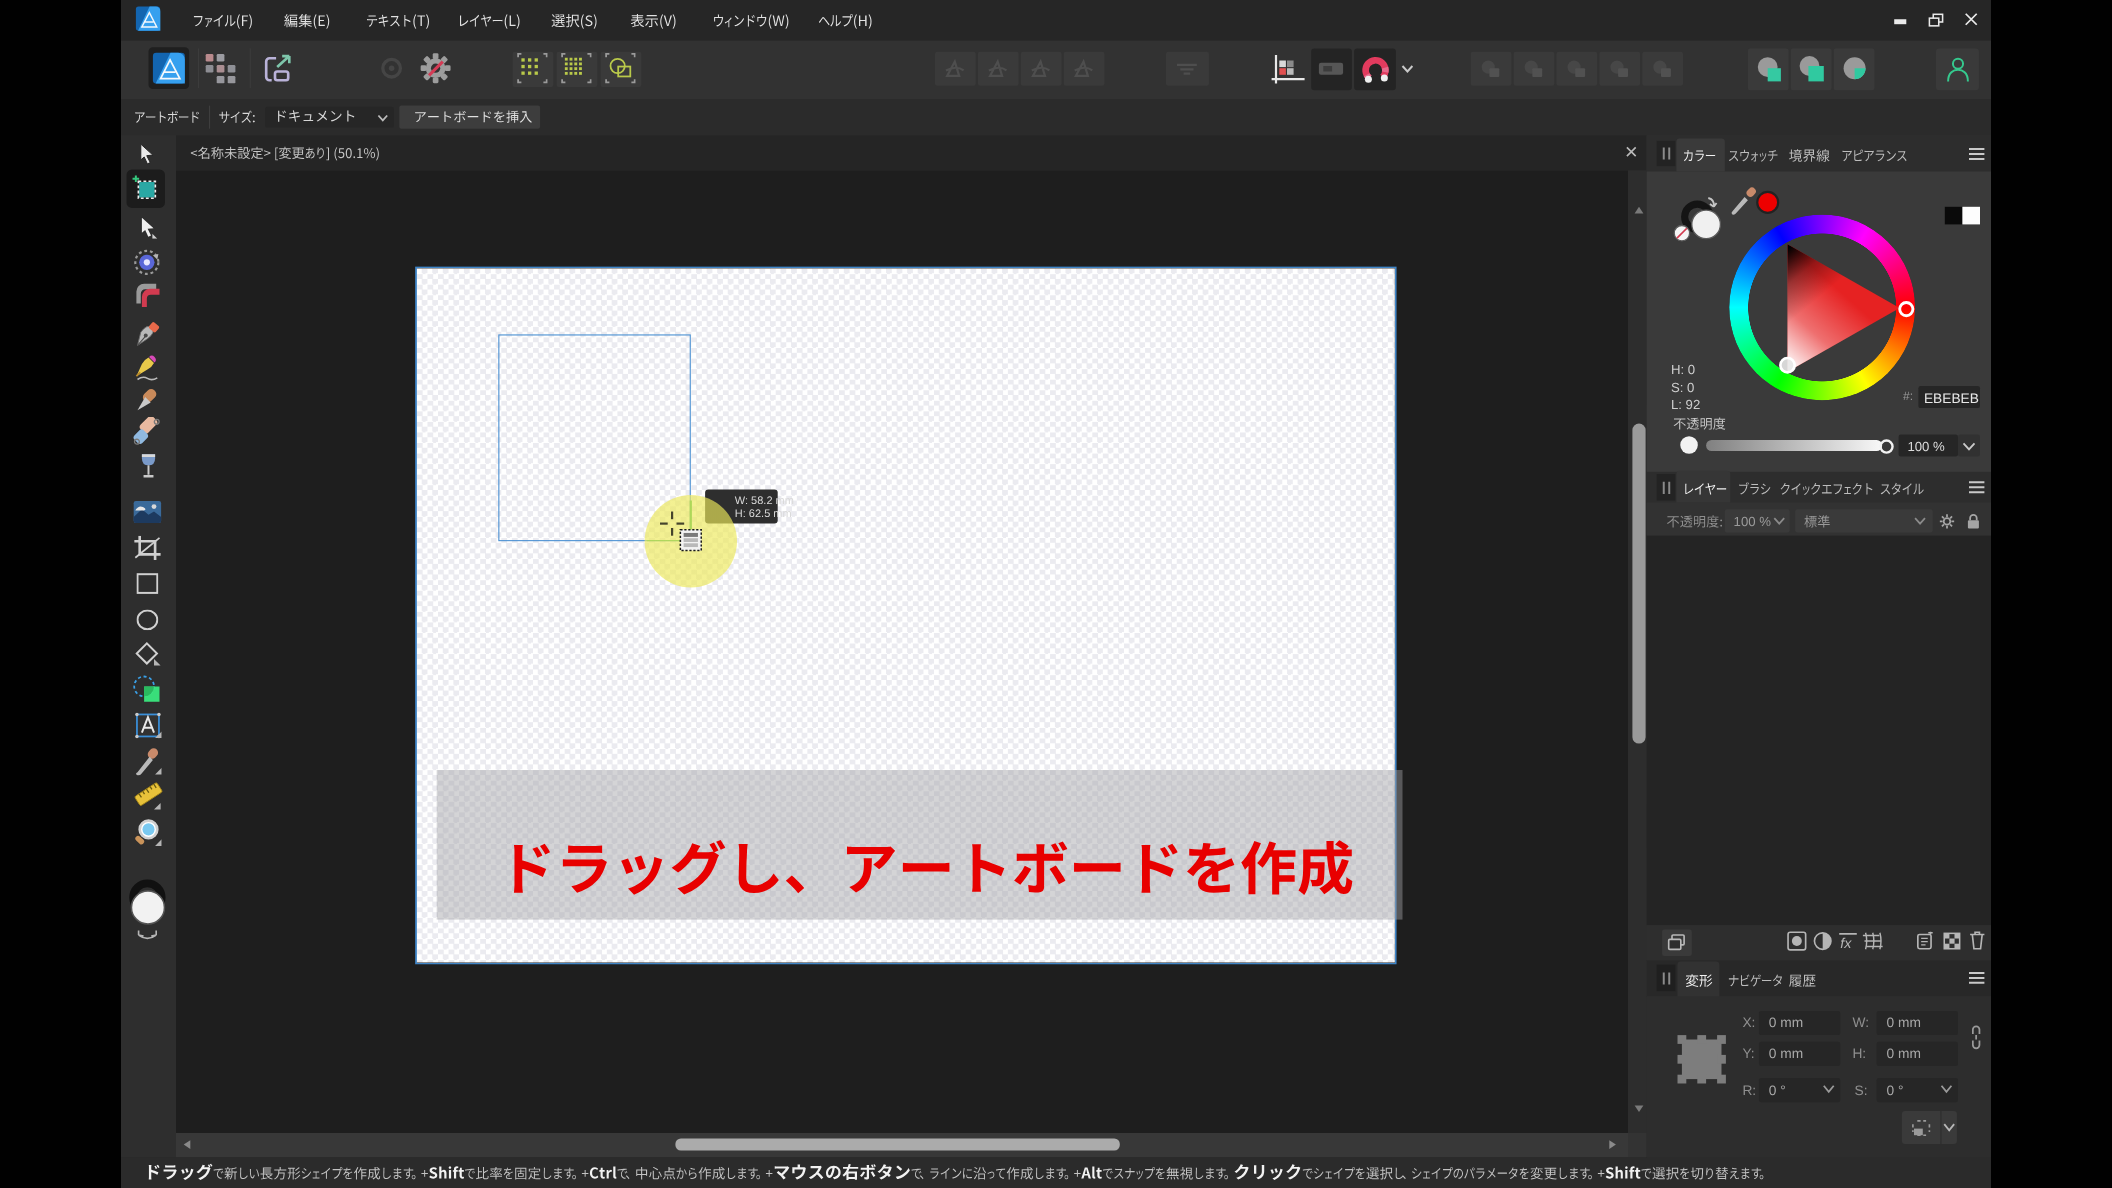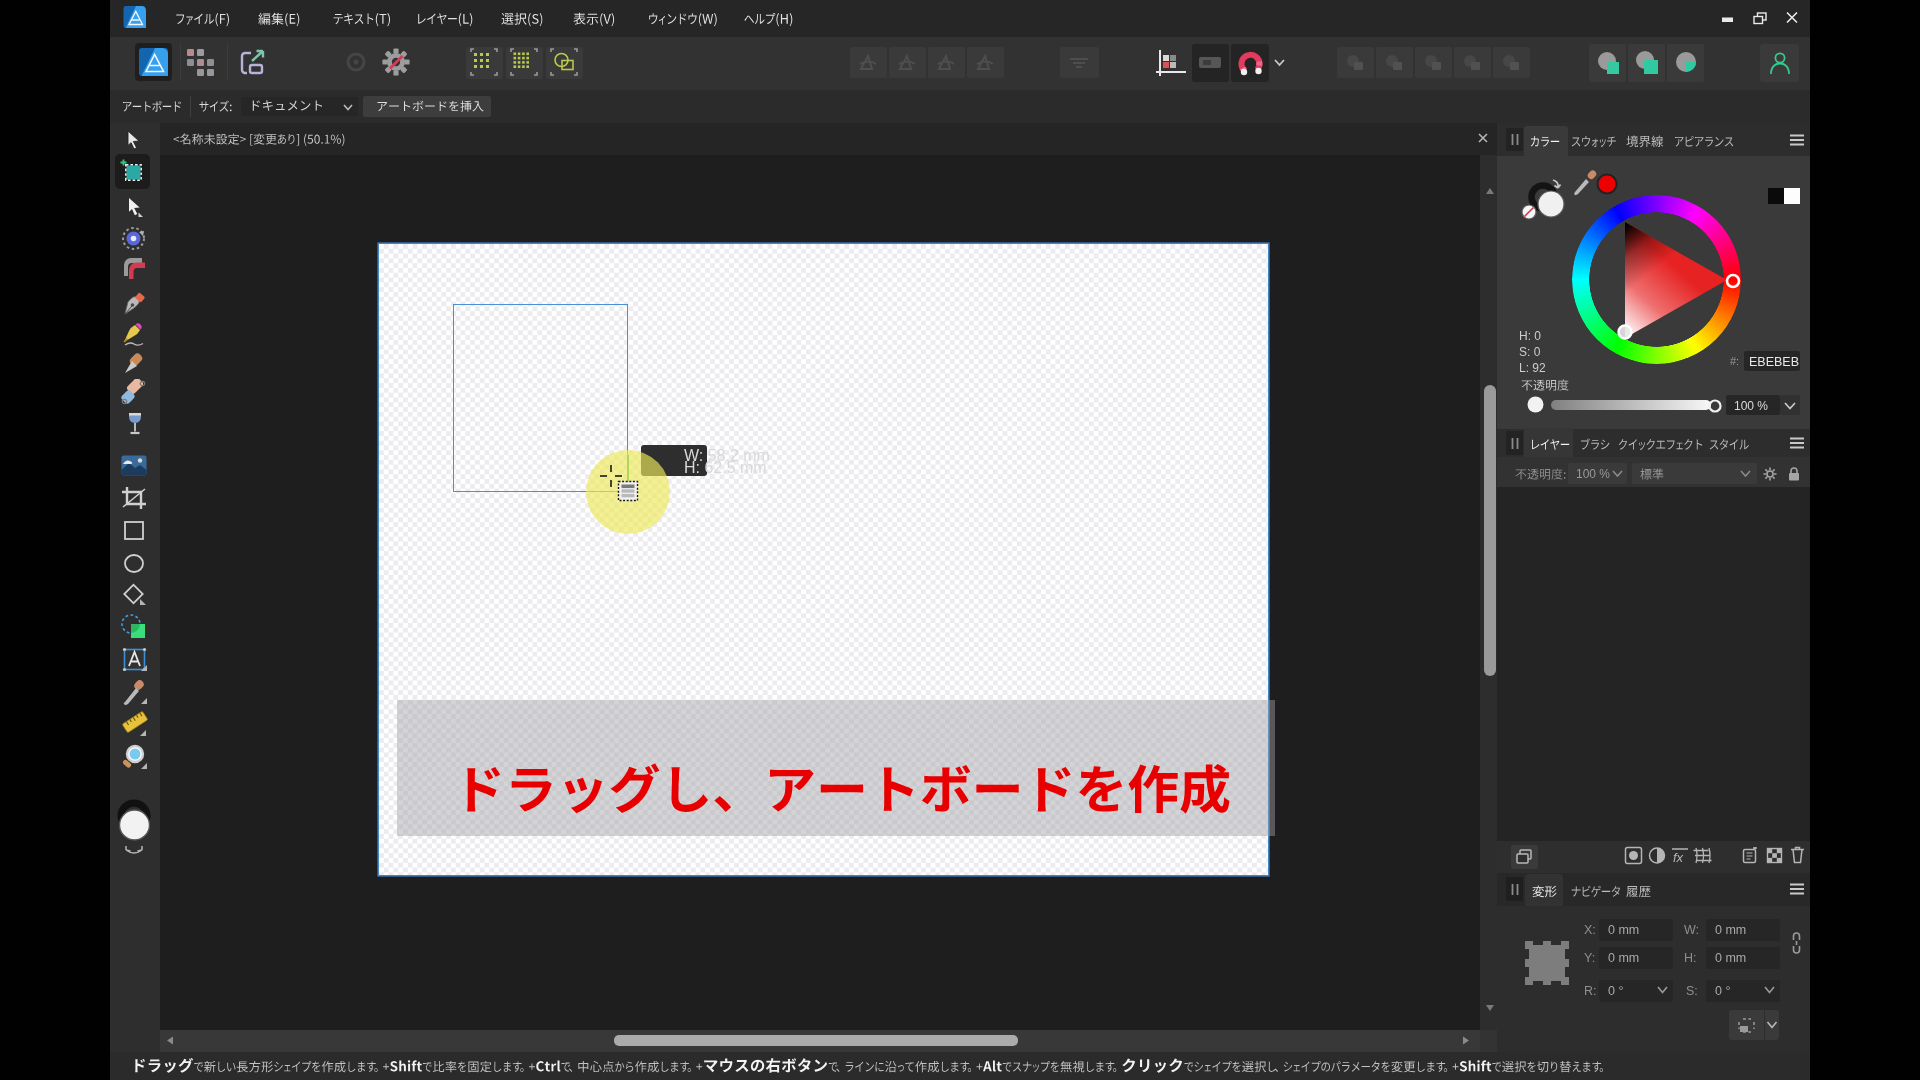--- a/index.html
+++ b/index.html
@@ -381,21 +381,21 @@
   </svg>
 <div class="ab" style="left:379px;top:244px;width:889px;height:631px;background:repeating-conic-gradient(#ebebf0 0% 25%, #ffffff 0% 50%);background-size:9.6px 9.6px;box-shadow:0 0 0 1.6px #3f85c8"></div>
 <div class="ab" style="left:453px;top:304px;width:175px;height:188px;border:1px solid #4a90d2;background:transparent"></div>
 <div class="ab" style="left:627px;top:455px;width:1.5px;height:37px;background:#35b558"></div>
 <div class="ab" style="left:588px;top:490.5px;width:31px;height:1.5px;background:#35b558"></div>
 <div class="ab" style="left:397px;top:700px;width:878px;height:136px;background:rgba(160,160,165,0.45)"></div>
 <svg class="ab " style="left:452.0px;top:753.5px" width="781" height="73">
     <path d="M36.4 15.9Q37.1 16.9 38 18.3Q38.9 19.7 39.7 21.1Q40.5 22.5 41.1 23.7L36.6 25.7Q35.8 24 35.1 22.8Q34.5 21.5 33.7 20.2Q33 19 32 17.7ZM43.2 13Q43.9 14.1 44.8 15.4Q45.7 16.8 46.6 18.1Q47.4 19.5 48 20.7L43.7 22.8Q42.9 21.2 42.1 19.9Q41.4 18.6 40.6 17.5Q39.8 16.3 38.9 15ZM15.7 50.2Q15.7 49.2 15.7 47Q15.7 44.7 15.7 41.7Q15.7 38.7 15.7 35.5Q15.7 32.2 15.7 29.2Q15.7 26.2 15.7 23.8Q15.7 21.5 15.7 20.4Q15.7 19 15.6 17.3Q15.4 15.5 15.2 14.2H23.3Q23.1 15.5 23 17.2Q22.8 18.8 22.8 20.4Q22.8 21.8 22.8 24.3Q22.8 26.8 22.8 29.8Q22.8 32.9 22.8 36Q22.8 39.2 22.8 42.1Q22.8 45 22.8 47.1Q22.8 49.3 22.8 50.2Q22.8 51 22.9 52.3Q22.9 53.6 23.1 55Q23.2 56.4 23.3 57.5H15.2Q15.4 55.9 15.5 53.9Q15.7 51.8 15.7 50.2ZM21.3 27.6Q23.9 28.3 27.1 29.4Q30.3 30.4 33.5 31.6Q36.8 32.8 39.7 34Q42.6 35.2 44.5 36.1L41.5 43.3Q39.3 42.1 36.7 41Q34.1 39.8 31.3 38.7Q28.6 37.6 26 36.7Q23.4 35.8 21.3 35Z M64.5 14.7Q65.5 14.8 67 14.9Q68.5 15 69.8 15Q70.8 15 72.8 15Q74.9 15 77.4 15Q79.9 15 82.4 15Q84.9 15 86.9 15Q88.9 15 89.8 15Q91 15 92.7 14.9Q94.3 14.8 95.4 14.7V21.4Q94.3 21.3 92.7 21.2Q91.1 21.2 89.7 21.2Q88.8 21.2 86.9 21.2Q84.9 21.2 82.4 21.2Q79.8 21.2 77.3 21.2Q74.8 21.2 72.8 21.2Q70.8 21.2 69.8 21.2Q68.6 21.2 67.1 21.2Q65.6 21.3 64.5 21.4ZM99.8 29.7Q99.5 30.2 99.2 30.9Q98.9 31.5 98.8 31.9Q97.6 35.7 95.8 39.4Q94 43 91.1 46.3Q87.2 50.6 82.4 53.3Q77.6 56.1 72.6 57.5L67.4 51.6Q73.3 50.4 77.9 48Q82.4 45.6 85.4 42.5Q87.5 40.4 88.8 38Q90 35.7 90.7 33.6Q90.2 33.6 88.8 33.6Q87.4 33.6 85.4 33.6Q83.5 33.6 81.2 33.6Q79 33.6 76.7 33.6Q74.3 33.6 72.2 33.6Q70.1 33.6 68.4 33.6Q66.7 33.6 65.7 33.6Q64.7 33.6 63 33.6Q61.3 33.7 59.7 33.8V27.1Q61.3 27.2 62.9 27.3Q64.5 27.4 65.7 27.4Q66.5 27.4 68 27.4Q69.6 27.4 71.7 27.4Q73.8 27.4 76.1 27.4Q78.5 27.4 80.9 27.4Q83.2 27.4 85.3 27.4Q87.4 27.4 89 27.4Q90.6 27.4 91.3 27.4Q92.6 27.4 93.6 27.2Q94.6 27.1 95.2 26.9Z M130.9 23.7Q131.3 24.5 131.9 26Q132.5 27.6 133.1 29.3Q133.8 31 134.3 32.6Q134.9 34.1 135.2 35L129 37.2Q128.7 36.2 128.2 34.7Q127.7 33.2 127.1 31.5Q126.5 29.8 125.9 28.3Q125.2 26.7 124.8 25.7ZM150.1 27.4Q149.6 28.7 149.3 29.6Q149.1 30.5 148.8 31.2Q147.8 35.2 146.1 39.1Q144.4 43 141.8 46.4Q138.1 51.1 133.5 54.3Q129 57.5 124.4 59.3L119 53.7Q121.8 53 125 51.4Q128.1 49.9 131.1 47.7Q134 45.5 136.2 42.9Q137.9 40.7 139.3 37.8Q140.7 34.9 141.6 31.6Q142.5 28.3 142.8 25.1ZM118.9 26.4Q119.4 27.4 120 28.9Q120.7 30.5 121.4 32.2Q122.1 33.9 122.7 35.5Q123.3 37.1 123.7 38.2L117.4 40.6Q117.1 39.6 116.5 37.9Q115.9 36.2 115.2 34.4Q114.4 32.6 113.8 31Q113.1 29.5 112.7 28.6Z M197 12Q197.7 12.9 198.4 14.2Q199.2 15.5 199.9 16.8Q200.6 18.1 201.1 19.1L197 20.9Q196.2 19.3 195 17.2Q193.9 15.1 192.9 13.7ZM203.1 9.6Q203.8 10.6 204.6 11.9Q205.4 13.2 206.1 14.5Q206.9 15.8 207.3 16.7L203.2 18.5Q202.4 16.8 201.2 14.8Q200.1 12.8 199 11.3ZM201.7 23.4Q201.2 24.1 200.8 25.1Q200.3 26.1 199.9 27.1Q199.3 29.4 198 32.3Q196.8 35.3 195 38.4Q193.3 41.5 190.9 44.4Q187.2 48.9 182.2 52.5Q177.3 56.2 170 59.1L163.8 53.6Q169.1 52 173 50Q176.8 48 179.7 45.6Q182.5 43.3 184.7 40.7Q186.5 38.7 188.1 36.2Q189.6 33.6 190.6 31.1Q191.7 28.5 192.1 26.6H174.6L177 20.7Q177.7 20.7 179.3 20.7Q180.8 20.7 182.7 20.7Q184.7 20.7 186.6 20.7Q188.5 20.7 189.9 20.7Q191.3 20.7 191.8 20.7Q193 20.7 194.3 20.6Q195.5 20.4 196.3 20.1ZM184.8 15.2Q183.8 16.6 182.9 18.1Q182 19.6 181.6 20.5Q179.8 23.6 177.2 26.9Q174.7 30.3 171.4 33.4Q168.2 36.6 164.4 39.1L158.6 34.8Q162 32.7 164.6 30.5Q167.3 28.3 169.2 26.1Q171.1 23.9 172.5 21.8Q173.9 19.8 174.8 18.1Q175.4 17.2 176.1 15.6Q176.8 14 177.2 12.7Z M227.7 13.3Q227.5 14.9 227.3 16.8Q227.1 18.7 227.1 20.3Q227 22.3 226.9 25.4Q226.7 28.4 226.6 31.7Q226.5 35.1 226.5 38.3Q226.4 41.5 226.4 43.9Q226.4 46.5 227.4 48Q228.3 49.5 229.9 50.2Q231.6 50.8 233.6 50.8Q236.8 50.8 239.4 50Q242.1 49.1 244.2 47.7Q246.4 46.2 248.2 44.3Q249.9 42.4 251.3 40.2L256 46Q254.8 47.8 252.8 49.9Q250.8 52 248 53.8Q245.2 55.6 241.5 56.7Q237.9 57.9 233.5 57.9Q229.3 57.9 226.1 56.6Q223 55.3 221.3 52.5Q219.5 49.7 219.5 45.3Q219.5 43.2 219.6 40.4Q219.6 37.7 219.7 34.8Q219.8 31.8 219.9 29Q219.9 26.1 220 23.9Q220 21.6 220 20.3Q220 18.4 219.9 16.6Q219.7 14.8 219.4 13.2Z M273.6 58Q272 56.1 270.1 54Q268.2 52 266.2 50.1Q264.2 48.1 262.4 46.6L267.8 41.9Q269.7 43.4 271.8 45.5Q273.9 47.5 275.9 49.6Q277.8 51.6 279.1 53.3Z M361.7 19.4Q361.3 19.9 360.7 20.7Q360.1 21.5 359.7 22Q358.5 24.1 356.6 26.7Q354.6 29.3 352.2 31.9Q349.8 34.4 347.2 36.3L341.9 32Q343.4 31 344.9 29.7Q346.4 28.5 347.7 27.1Q349 25.8 349.9 24.5Q350.9 23.3 351.4 22.3Q350.7 22.3 349.1 22.3Q347.5 22.3 345.3 22.3Q343 22.3 340.5 22.3Q337.9 22.3 335.4 22.3Q332.9 22.3 330.6 22.3Q328.4 22.3 326.7 22.3Q325.1 22.3 324.4 22.3Q322.8 22.3 321.3 22.4Q319.9 22.5 318 22.7V15.5Q319.6 15.7 321.2 15.8Q322.8 16 324.4 16Q325.1 16 326.8 16Q328.5 16 330.8 16Q333.2 16 335.9 16Q338.6 16 341.2 16Q343.9 16 346.2 16Q348.5 16 350.1 16Q351.8 16 352.3 16Q353.1 16 354.1 15.9Q355.2 15.9 356.2 15.8Q357.1 15.7 357.6 15.5ZM340.6 26.3Q340.6 30.2 340.4 33.8Q340.3 37.3 339.6 40.6Q338.9 43.9 337.3 46.9Q335.8 49.8 333.1 52.5Q330.4 55.1 326.2 57.4L320.1 52.4Q321.4 52 322.8 51.3Q324.2 50.6 325.6 49.6Q328.1 47.9 329.6 45.9Q331.1 44 332 41.8Q332.8 39.5 333.1 36.9Q333.4 34.2 333.4 31Q333.4 29.8 333.3 28.7Q333.3 27.6 333.1 26.3Z M368.8 30.4Q369.8 30.5 371.2 30.6Q372.7 30.7 374.3 30.7Q375.9 30.8 377.2 30.8Q378.5 30.8 380.4 30.8Q382.3 30.8 384.6 30.8Q386.8 30.8 389.3 30.8Q391.7 30.8 394 30.8Q396.4 30.8 398.6 30.8Q400.7 30.8 402.4 30.8Q404 30.8 405 30.8Q406.9 30.8 408.5 30.6Q410.1 30.5 411.1 30.4V38.6Q410.2 38.6 408.5 38.4Q406.7 38.3 405 38.3Q404 38.3 402.3 38.3Q400.7 38.3 398.5 38.3Q396.4 38.3 394 38.3Q391.6 38.3 389.2 38.3Q386.8 38.3 384.5 38.3Q382.3 38.3 380.4 38.3Q378.5 38.3 377.2 38.3Q375 38.3 372.6 38.4Q370.3 38.5 368.8 38.6Z M432.2 49.5Q432.2 48.5 432.2 46.2Q432.2 44 432.2 41Q432.2 38 432.2 34.8Q432.2 31.5 432.2 28.5Q432.2 25.4 432.2 23.1Q432.2 20.8 432.2 19.7Q432.2 18.3 432.1 16.5Q432 14.8 431.7 13.4H439.8Q439.6 14.8 439.5 16.4Q439.3 18.1 439.3 19.7Q439.3 21.1 439.3 23.6Q439.3 26.1 439.3 29.1Q439.3 32.1 439.3 35.3Q439.3 38.5 439.3 41.3Q439.3 44.2 439.3 46.4Q439.3 48.5 439.3 49.5Q439.3 50.2 439.4 51.5Q439.4 52.8 439.6 54.2Q439.7 55.6 439.8 56.7H431.7Q431.9 55.2 432.1 53.1Q432.2 51 432.2 49.5ZM437.8 26.8Q440.4 27.5 443.6 28.6Q446.8 29.7 450.1 30.9Q453.3 32.1 456.2 33.2Q459.1 34.4 461 35.4L458.1 42.6Q455.9 41.4 453.2 40.2Q450.6 39.1 447.8 38Q445.1 36.9 442.5 35.9Q439.9 35 437.8 34.3Z M507.5 12.5Q508.5 13.9 509.6 15.9Q510.7 17.9 511.4 19.3L507.3 21.1Q506.5 19.5 505.4 17.6Q504.4 15.7 503.4 14.2ZM514.2 11Q514.9 12 515.7 13.2Q516.4 14.5 517.1 15.6Q517.8 16.8 518.3 17.8L514.2 19.5Q513.3 17.9 512.3 16Q511.2 14.2 510.1 12.7ZM497.7 13.5Q497.6 13.9 497.5 14.7Q497.4 15.6 497.3 16.5Q497.2 17.4 497.2 18.1Q497.2 19.6 497.2 21.5Q497.2 23.3 497.2 25.2Q497.2 27 497.2 28.5Q497.2 29.6 497.2 31.4Q497.2 33.3 497.2 35.6Q497.2 38 497.2 40.5Q497.2 43 497.2 45.4Q497.2 47.7 497.2 49.6Q497.2 51.5 497.2 52.6Q497.2 54.8 495.9 56.1Q494.6 57.4 491.8 57.4Q490.4 57.4 489 57.4Q487.5 57.3 486.1 57.2Q484.7 57.1 483.4 57L482.7 50.6Q484.4 50.9 486 51Q487.6 51.2 488.5 51.2Q489.5 51.2 489.9 50.7Q490.4 50.3 490.4 49.3Q490.4 48.8 490.4 47.3Q490.4 45.8 490.4 43.6Q490.4 41.5 490.4 39.1Q490.4 36.7 490.4 34.6Q490.4 32.4 490.4 30.8Q490.4 29.2 490.4 28.5Q490.4 27.6 490.4 25.7Q490.4 23.8 490.4 21.7Q490.4 19.6 490.4 18Q490.4 17 490.3 15.6Q490.2 14.2 490 13.5ZM472.3 21.8Q473.4 21.9 474.8 22.1Q476.1 22.2 477.3 22.2Q477.9 22.2 479.8 22.2Q481.7 22.2 484.3 22.2Q487 22.2 490 22.2Q493.1 22.2 496.2 22.2Q499.2 22.2 501.9 22.2Q504.6 22.2 506.5 22.2Q508.5 22.2 509.3 22.2Q510.4 22.2 511.9 22.1Q513.4 22 514.4 21.8V28.6Q513.2 28.5 511.8 28.5Q510.4 28.5 509.3 28.5Q508.5 28.5 506.6 28.5Q504.7 28.5 502 28.5Q499.3 28.5 496.3 28.5Q493.2 28.5 490.2 28.5Q487.1 28.5 484.5 28.5Q481.8 28.5 479.9 28.5Q478 28.5 477.3 28.5Q476.1 28.5 474.8 28.5Q473.4 28.6 472.3 28.7ZM485.5 35.9Q484.6 37.6 483.3 39.6Q482.1 41.6 480.7 43.7Q479.2 45.7 477.9 47.4Q476.6 49.1 475.5 50.3L469.9 46.5Q471.2 45.3 472.5 43.6Q473.9 42 475.2 40.2Q476.5 38.4 477.7 36.6Q478.8 34.7 479.6 33.1ZM507.8 32.9Q508.8 34.2 510 35.9Q511.2 37.6 512.4 39.6Q513.7 41.5 514.8 43.3Q515.9 45.2 516.6 46.6L510.6 49.9Q509.7 48.2 508.7 46.3Q507.6 44.4 506.5 42.5Q505.3 40.6 504.2 38.9Q503 37.2 502.1 36Z M524.4 30.4Q525.4 30.5 526.8 30.6Q528.3 30.7 529.9 30.7Q531.5 30.8 532.8 30.8Q534.1 30.8 536 30.8Q537.9 30.8 540.2 30.8Q542.4 30.8 544.9 30.8Q547.3 30.8 549.6 30.8Q552 30.8 554.2 30.8Q556.3 30.8 558 30.8Q559.6 30.8 560.6 30.8Q562.5 30.8 564.1 30.6Q565.7 30.5 566.7 30.4V38.6Q565.8 38.6 564.1 38.4Q562.3 38.3 560.6 38.3Q559.6 38.3 557.9 38.3Q556.3 38.3 554.1 38.3Q552 38.3 549.6 38.3Q547.2 38.3 544.8 38.3Q542.4 38.3 540.1 38.3Q537.9 38.3 536 38.3Q534.1 38.3 532.8 38.3Q530.6 38.3 528.2 38.4Q525.9 38.5 524.4 38.6Z M606.9 15.9Q607.6 16.9 608.5 18.3Q609.4 19.7 610.2 21.1Q611 22.5 611.6 23.7L607.1 25.7Q606.4 24 605.7 22.8Q605 21.5 604.3 20.2Q603.5 19 602.5 17.7ZM613.7 13Q614.5 14.1 615.4 15.4Q616.3 16.8 617.1 18.1Q618 19.5 618.6 20.7L614.2 22.8Q613.4 21.2 612.6 19.9Q611.9 18.6 611.1 17.5Q610.4 16.3 609.4 15ZM586.2 50.2Q586.2 49.2 586.2 47Q586.2 44.7 586.2 41.7Q586.2 38.7 586.2 35.5Q586.2 32.2 586.2 29.2Q586.2 26.2 586.2 23.8Q586.2 21.5 586.2 20.4Q586.2 19 586.1 17.3Q586 15.5 585.7 14.2H593.8Q593.6 15.5 593.5 17.2Q593.3 18.8 593.3 20.4Q593.3 21.8 593.3 24.3Q593.3 26.8 593.3 29.8Q593.3 32.9 593.3 36Q593.3 39.2 593.3 42.1Q593.3 45 593.3 47.1Q593.3 49.3 593.3 50.2Q593.3 51 593.4 52.3Q593.5 53.6 593.6 55Q593.7 56.4 593.8 57.5H585.7Q585.9 55.9 586.1 53.9Q586.2 51.8 586.2 50.2ZM591.8 27.6Q594.4 28.3 597.6 29.4Q600.8 30.4 604.1 31.6Q607.3 32.8 610.2 34Q613.1 35.2 615 36.1L612.1 43.3Q609.9 42.1 607.2 41Q604.6 39.8 601.9 38.7Q599.1 37.6 596.5 36.7Q593.9 35.8 591.8 35Z M648.6 12.8Q648.3 14.3 647.8 16.5Q647.2 18.7 646.1 21.5Q645.3 23.4 644.2 25.5Q643.2 27.5 642.1 29.1Q642.7 28.8 643.8 28.6Q644.8 28.3 646 28.2Q647.1 28.1 647.9 28.1Q651.2 28.1 653.4 30Q655.5 31.9 655.5 35.5Q655.5 36.6 655.5 38.1Q655.6 39.5 655.6 41.2Q655.7 42.8 655.7 44.4Q655.7 46 655.7 47.2H649.5Q649.6 46.3 649.7 45.1Q649.7 43.9 649.7 42.5Q649.8 41.2 649.8 39.9Q649.8 38.6 649.8 37.6Q649.8 35.1 648.5 34.1Q647.2 33.2 645.5 33.2Q643.4 33.2 641.2 34.3Q638.9 35.3 637.4 36.8Q636.3 37.9 635.1 39.3Q634 40.7 632.7 42.5L627.1 38.3Q630.4 35.2 632.9 32.3Q635.4 29.4 637.1 26.6Q638.8 23.7 639.9 20.9Q640.7 18.8 641.2 16.5Q641.7 14.3 641.8 12.3ZM629.1 17.6Q631.1 17.9 633.7 18.1Q636.2 18.2 638.2 18.2Q641.6 18.2 645.7 18.1Q649.8 17.9 654 17.6Q658.2 17.2 662 16.5L661.9 22.5Q659.2 22.9 656 23.2Q652.8 23.5 649.5 23.7Q646.2 23.9 643.2 24Q640.2 24 637.9 24Q636.8 24 635.3 24Q633.8 24 632.2 23.9Q630.5 23.8 629.1 23.7ZM670.2 32.4Q669.4 32.6 668.3 33Q667.1 33.4 666 33.8Q664.9 34.2 664 34.6Q661.5 35.5 658.1 36.9Q654.7 38.3 651.1 40.2Q648.7 41.4 647.1 42.6Q645.5 43.8 644.7 45Q643.8 46.3 643.8 47.7Q643.8 48.8 644.3 49.5Q644.8 50.2 645.7 50.6Q646.6 51 648 51.2Q649.5 51.4 651.3 51.4Q654.7 51.4 658.7 51Q662.7 50.6 666.1 49.9L665.9 56.6Q664.2 56.8 661.7 57Q659.1 57.2 656.4 57.4Q653.7 57.5 651.2 57.5Q647.1 57.5 643.9 56.7Q640.7 55.9 638.9 54Q637 52.1 637 48.8Q637 46.1 638.3 43.9Q639.5 41.7 641.5 40Q643.5 38.2 645.9 36.8Q648.3 35.3 650.7 34.2Q653.1 32.9 655 32.1Q656.9 31.2 658.6 30.5Q660.3 29.7 661.8 29Q663.3 28.4 664.7 27.7Q666.2 27.1 667.6 26.3Z M700.8 18.9H725.7V24.8H697.9ZM707.6 30.2H724.4V35.9H707.6ZM707.6 41.7H725V47.5H707.6ZM704.5 20.8H710.9V59.1H704.5ZM702 10.9 708 12.5Q706.6 16.7 704.6 20.8Q702.6 24.9 700.4 28.5Q698.1 32.2 695.7 34.9Q695.2 34.3 694.3 33.5Q693.5 32.6 692.5 31.8Q691.6 31 690.9 30.5Q693.3 28.2 695.3 25Q697.4 21.9 699.1 18.2Q700.8 14.6 702 10.9ZM688.3 10.6 694.3 12.5Q692.6 16.9 690.3 21.4Q688.1 25.9 685.4 29.8Q682.7 33.7 679.8 36.7Q679.5 36 678.9 34.7Q678.3 33.4 677.6 32.1Q677 30.8 676.4 30.1Q678.8 27.7 681 24.6Q683.2 21.5 685.1 17.9Q687 14.3 688.3 10.6ZM683 24.9 689.3 18.7 689.3 18.7V59H683Z M736.6 29.9H748.5V35.6H736.6ZM746.2 29.9H752.2Q752.2 29.9 752.2 30.3Q752.2 30.8 752.2 31.3Q752.2 31.8 752.2 32.2Q752.1 37.7 751.9 41.2Q751.8 44.7 751.4 46.7Q751.1 48.6 750.5 49.4Q749.8 50.4 748.9 50.8Q748.1 51.2 746.9 51.4Q745.9 51.6 744.3 51.6Q742.7 51.6 740.8 51.6Q740.8 50.2 740.3 48.6Q739.8 46.9 739.1 45.8Q740.5 45.9 741.8 46Q743 46 743.6 46Q744.2 46 744.5 45.9Q744.9 45.7 745.2 45.4Q745.5 44.9 745.7 43.4Q745.9 41.9 746 38.9Q746.1 35.9 746.2 30.8ZM761.7 13.7 765.5 9.9Q767 10.6 768.6 11.6Q770.2 12.6 771.7 13.6Q773.1 14.6 774.1 15.5L770.1 19.7Q769.2 18.8 767.8 17.7Q766.4 16.6 764.8 15.6Q763.2 14.5 761.7 13.7ZM767.9 27 774.2 28.5Q770.9 38.7 765.2 46.4Q759.6 54.2 751.9 58.9Q751.4 58.2 750.6 57.3Q749.8 56.3 748.9 55.3Q748.1 54.4 747.4 53.8Q754.9 49.8 760 42.9Q765.2 36 767.9 27ZM736.9 18.2H776.9V24.3H736.9ZM732.7 18.2H739.3V33.4Q739.3 36.4 739.1 39.8Q738.9 43.3 738.3 46.9Q737.7 50.5 736.6 53.8Q735.5 57.1 733.7 59.7Q733.2 59.1 732.2 58.2Q731.2 57.4 730.2 56.6Q729.1 55.8 728.4 55.5Q730.4 52.4 731.3 48.5Q732.2 44.7 732.5 40.7Q732.7 36.8 732.7 33.4ZM753.8 10.5H760.4Q760.2 16.8 760.7 22.9Q761.2 29 762.1 34.4Q763 39.7 764.2 43.8Q765.5 47.8 767 50.1Q768.5 52.4 770 52.4Q770.9 52.4 771.4 50.3Q771.9 48.1 772.1 43.2Q773.2 44.3 774.7 45.3Q776.2 46.3 777.4 46.8Q776.9 51.6 776 54.2Q775.1 56.8 773.5 57.8Q771.9 58.7 769.5 58.7Q766.7 58.7 764.4 56.8Q762.2 54.9 760.4 51.5Q758.7 48.1 757.5 43.5Q756.2 38.9 755.4 33.5Q754.6 28.1 754.3 22.2Q753.9 16.4 753.8 10.5Z" fill="#e80000"></path>
   </svg>
 <div class="ab" style="left:641px;top:445px;width:66px;height:31px;background:#2e2e2e;border-radius:3px"></div>
-<div class="ab lat" style="left:684px;top:449.5px;width:60px;font-size:16px;line-height:12.5px;color:#d9d9d9">W:&nbsp;58.2&nbsp;mm<br>H:&nbsp;62.5&nbsp;mm</div>
+<div class="ab lat" style="left:668px;top:449.5px;width:60px;font-size:10px;line-height:12.5px;color:#d9d9d9">W:&nbsp;58.2&nbsp;mm<br>H:&nbsp;62.5&nbsp;mm</div>
 <div class="ab" style="left:586px;top:450px;width:84px;height:84px;border-radius:50%;background:radial-gradient(circle, rgba(237,233,90,0.66) 0 80%, rgba(237,233,90,0.55) 90%, rgba(237,233,90,0) 100%)"></div>
 <div class="ab" style="left:600px;top:474.6px;width:7px;height:2.7px;background:#45442c"></div>
 <div class="ab" style="left:615px;top:474.6px;width:7px;height:2.7px;background:#45442c"></div>
 <div class="ab" style="left:609.6px;top:465px;width:2.7px;height:7px;background:#45442c"></div>
 <div class="ab" style="left:609.6px;top:480px;width:2.7px;height:7px;background:#45442c"></div>
 <svg class="ab" style="left:617px;top:480px" width="22" height="22" viewBox="0 0 22 22">
 <rect x="1.5" y="1.5" width="19" height="19" fill="#f2f2f2" stroke="#1a1a1a" stroke-width="1.4" stroke-dasharray="2 1.6"></rect>
 <rect x="4.5" y="4.5" width="13" height="3.6" fill="#7a7a7a"></rect>
 <rect x="4.5" y="9.3" width="13" height="3.4" fill="#b9b9b9"></rect>
 <rect x="4.5" y="13.9" width="13" height="3.4" fill="#b9b9b9"></rect>

